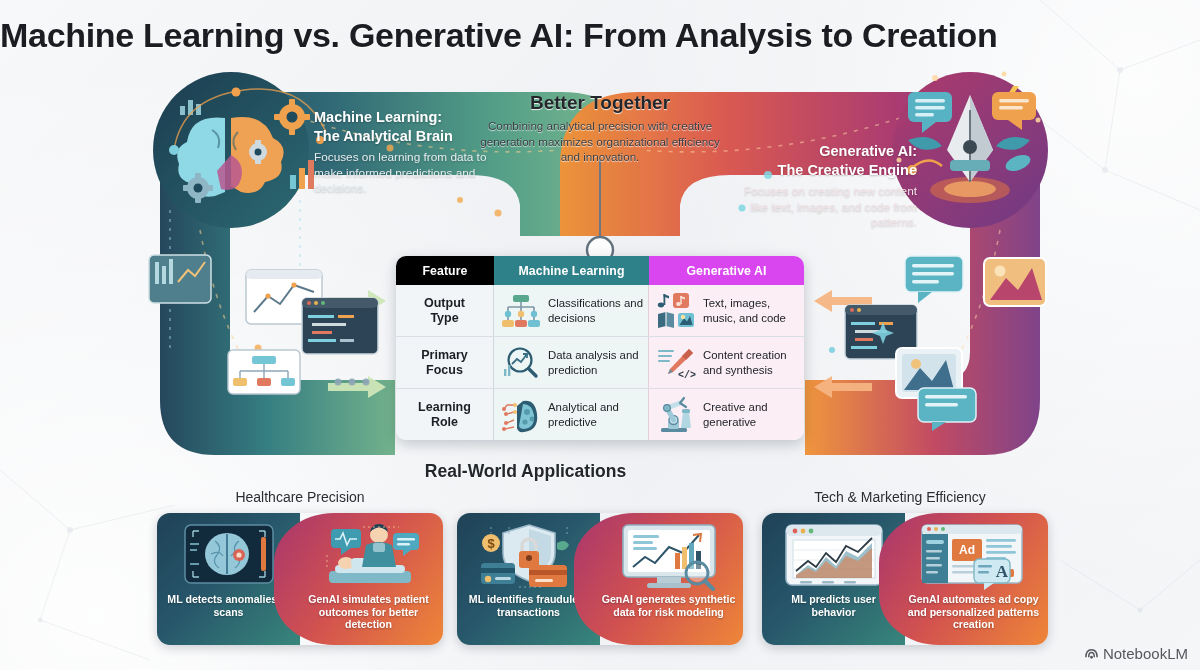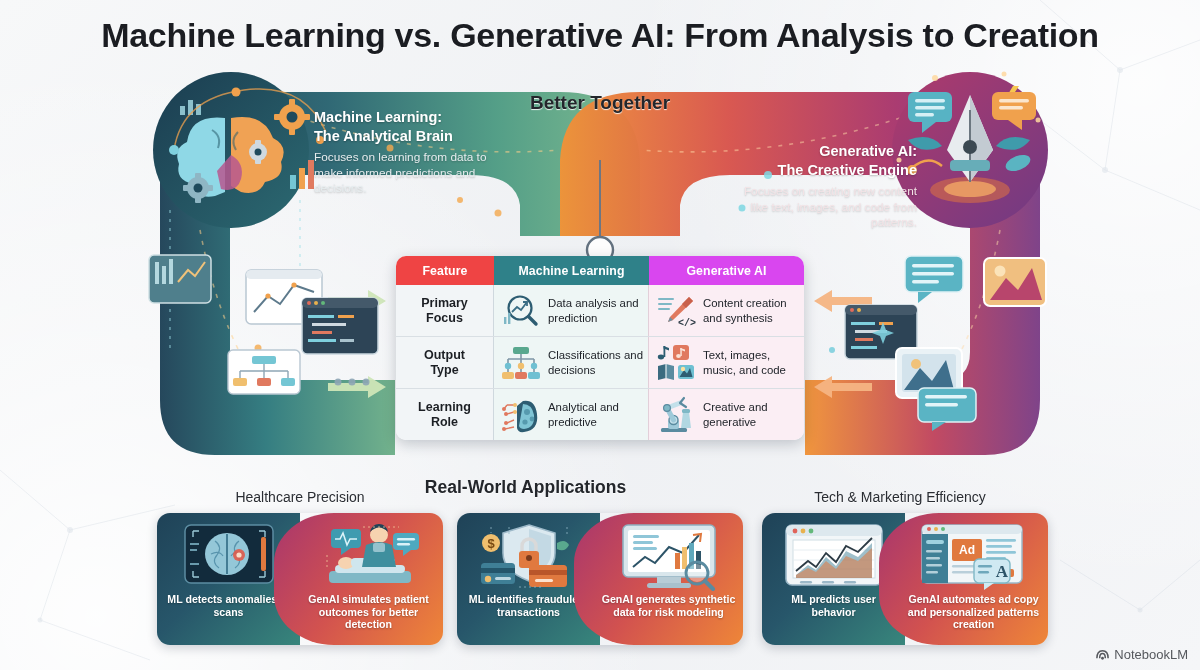--- a/index.html
+++ b/index.html
@@ -35,21 +35,21 @@
     pointer-events: none;
     opacity: 0.55;
   }
 
   
   #title {
     position: absolute;
     top: 16px;
     left: 0;
     width: 1200px;
-    text-align: center;
+    text-align: left;
     font-size: 34px;
     font-weight: bold;
     color: #1b1d22;
     letter-spacing: -0.3px;
     text-shadow: 0 1px 1px rgba(255,255,255,0.8);
   }
 
   
   #flow {
     position: absolute;
@@ -118,21 +118,21 @@
 
   
   .thead .tcell {
     height: 29px;
     justify-content: center;
     font-size: 12.3px;
     font-weight: bold;
     color: #ffffff;
     letter-spacing: 0.1px;
   }
-  .thead .col-a { background: #ef4444; }
+  .thead .col-a { background: #000000; }
   .thead .col-b { background: #2f8189; }
   .thead .col-c { background: #d946ef; }
 
   
   .tbody .trow { border-top: 1px solid #d9dfe4; }
   .tbody .trow:first-child { border-top: none; }
   .tbody .tcell { height: 51px; }
   .tbody .col-a {
     background: #f2f5f7;
     justify-content: center;
@@ -163,21 +163,20 @@
 
   
   #apps-title {
     position: absolute;
     top: 461px; left: 0; width: 1051px;
     text-align: center;
     font-size: 17.5px;
     font-weight: bold;
     color: #23262b;
     text-shadow: 0 1px 1px rgba(255,255,255,0.85);
-    margin-top: 16px;
   }
 
   .app-label {
     position: absolute;
     top: 489px;
     text-align: center;
     font-size: 14px;
     font-weight: normal;
     color: #2a2d33;
     text-shadow: 0 1px 1px rgba(255,255,255,0.85);
@@ -234,22 +233,23 @@
     text-shadow: 0 1px 2px rgba(0,0,0,0.3);
     padding: 0 6px;
   }
 
   
   #watermark {
     position: absolute;
     right: 12px;
     bottom: 8px;
     display: flex;
+    align-items: center;
     gap: 4px;
-    font-size: 13px;
+    font-size: 15px;
     color: #44474d;
     opacity: 0.9;
   }
 </style>
 </head>
 <body>
 
 <div id="canvas">
 
   <svg class="bg-net" viewBox="0 0 1200 670">
@@ -545,73 +545,38 @@
   <div class="head-block" id="ml-head">
     <div class="h-title">
       <span>Machine Learning:</span><br>
       <span>The Analytical Brain</span>
     </div>
     <div class="h-body">Focuses on learning from data to make informed predictions and decisions.</div>
   </div>
 
   <div class="head-block" id="center-head">
     <div class="c-title">Better Together</div>
+    <div class="c-body">Combining analytical precision with creative generation maximizes organizational efficiency and innovation.</div>
   </div>
 
   <div class="head-block" id="gen-head">
     <div class="h-title">
       <span>Generative AI:</span><br>
       <span>The Creative Engine</span>
     </div>
     <div class="h-body">Focuses on creating new content like text, images, and code from patterns.</div>
   </div>
 
   <div id="table">
     <div class="trow thead">
       <div class="tcell col-a">Feature</div>
       <div class="tcell col-b">Machine Learning</div>
       <div class="tcell col-c">Generative AI</div>
     </div>
     <div class="tbody">
-
-      <div class="trow">
-        <div class="tcell col-a">
-          <div>
-            <span>Primary</span><br>
-            <span>Focus</span>
-          </div>
-        </div>
-        <div class="tcell col-b">
-          <svg class="cell-icon" viewBox="0 0 40 38">
-            <circle cx="19" cy="16" r="11.5" fill="none" stroke="#2d5d72" stroke-width="2.2"></circle>
-            <path d="M27.5 24.5 L35 32" stroke="#2d5d72" stroke-width="3.4" stroke-linecap="round"></path>
-            <path d="M11 20 L16 15 L20 18 L26 10" stroke="#3a6e85" stroke-width="1.8" fill="none"></path>
-            <path d="M22 10 L26 10 L26 14" stroke="#3a6e85" stroke-width="1.8" fill="none"></path>
-            <g fill="#7fb8c6">
-                <rect x="3" y="25" width="2.4" height="7"></rect>
-                <rect x="7" y="21" width="2.4" height="11"></rect>
-              </g>
-          </svg>
-          <span class="cell-text">Data analysis and prediction</span>
-        </div>
-        <div class="tcell col-c">
-          <svg class="cell-icon" viewBox="0 0 40 38">
-            <g fill="#7fb8c6">
-                <rect x="2" y="6" width="16" height="2" rx="1"></rect>
-                <rect x="2" y="11" width="14" height="2" rx="1"></rect>
-                <rect x="2" y="16" width="12" height="2" rx="1"></rect>
-              </g>
-            <path d="M33 5 L37 9 L17 28 L12 30 L14 25 Z" fill="#e0795f"></path>
-            <path d="M33 5 L37 9 L30 16 L26 12 Z" fill="#c9604b"></path>
-            <path d="M12 30 L14 25 L17 28 Z" fill="#6f8f9e"></path>
-            <text x="22" y="34" font-family="'Liberation Mono',monospace" font-size="10" font-weight="bold" fill="#2d3b45">&lt;/&gt;</text>
-          </svg>
-          <span class="cell-text">Content creation and synthesis</span>
-        </div>
-      </div>
 
       <div class="trow">
         <div class="tcell col-a">
           <div>
             <span>Output</span><br>
             <span>Type</span>
           </div>
         </div>
         <div class="tcell col-b">
           <svg class="cell-icon" viewBox="0 0 40 38">
@@ -641,20 +606,56 @@
                 <path d="M24.3 4 L29 5.6 L29 7.4 L24.3 5.8 Z"></path>
               </g>
             <path d="M2 22 L10 20 L10 34 L2 36 Z" fill="#3b6b80"></path>
             <path d="M10 20 L18 22 L18 36 L10 34 Z" fill="#5a8ba0"></path>
             <path d="M10 20 L10 34" stroke="#e6eef2" stroke-width="1.2"></path>
             <rect x="22" y="21" width="16" height="14" rx="2.5" fill="#6fc0d2"></rect>
             <path d="M23.5 33 L28 26 L31 29.5 L34 24 L36.5 33 Z" fill="#2d5d72"></path>
             <circle cx="27" cy="25" r="2.2" fill="#fbe2a0"></circle>
           </svg>
           <span class="cell-text">Text, images, music, and code</span>
+        </div>
+      </div>
+
+      <div class="trow">
+        <div class="tcell col-a">
+          <div>
+            <span>Primary</span><br>
+            <span>Focus</span>
+          </div>
+        </div>
+        <div class="tcell col-b">
+          <svg class="cell-icon" viewBox="0 0 40 38">
+            <circle cx="19" cy="16" r="11.5" fill="none" stroke="#2d5d72" stroke-width="2.2"></circle>
+            <path d="M27.5 24.5 L35 32" stroke="#2d5d72" stroke-width="3.4" stroke-linecap="round"></path>
+            <path d="M11 20 L16 15 L20 18 L26 10" stroke="#3a6e85" stroke-width="1.8" fill="none"></path>
+            <path d="M22 10 L26 10 L26 14" stroke="#3a6e85" stroke-width="1.8" fill="none"></path>
+            <g fill="#7fb8c6">
+                <rect x="3" y="25" width="2.4" height="7"></rect>
+                <rect x="7" y="21" width="2.4" height="11"></rect>
+              </g>
+          </svg>
+          <span class="cell-text">Data analysis and prediction</span>
+        </div>
+        <div class="tcell col-c">
+          <svg class="cell-icon" viewBox="0 0 40 38">
+            <g fill="#7fb8c6">
+                <rect x="2" y="6" width="16" height="2" rx="1"></rect>
+                <rect x="2" y="11" width="14" height="2" rx="1"></rect>
+                <rect x="2" y="16" width="12" height="2" rx="1"></rect>
+              </g>
+            <path d="M33 5 L37 9 L17 28 L12 30 L14 25 Z" fill="#e0795f"></path>
+            <path d="M33 5 L37 9 L30 16 L26 12 Z" fill="#c9604b"></path>
+            <path d="M12 30 L14 25 L17 28 Z" fill="#6f8f9e"></path>
+            <text x="22" y="34" font-family="'Liberation Mono',monospace" font-size="10" font-weight="bold" fill="#2d3b45">&lt;/&gt;</text>
+          </svg>
+          <span class="cell-text">Content creation and synthesis</span>
         </div>
       </div>
 
       <div class="trow">
         <div class="tcell col-a">
           <div>
             <span>Learning</span><br>
             <span>Role</span>
           </div>
         </div>

